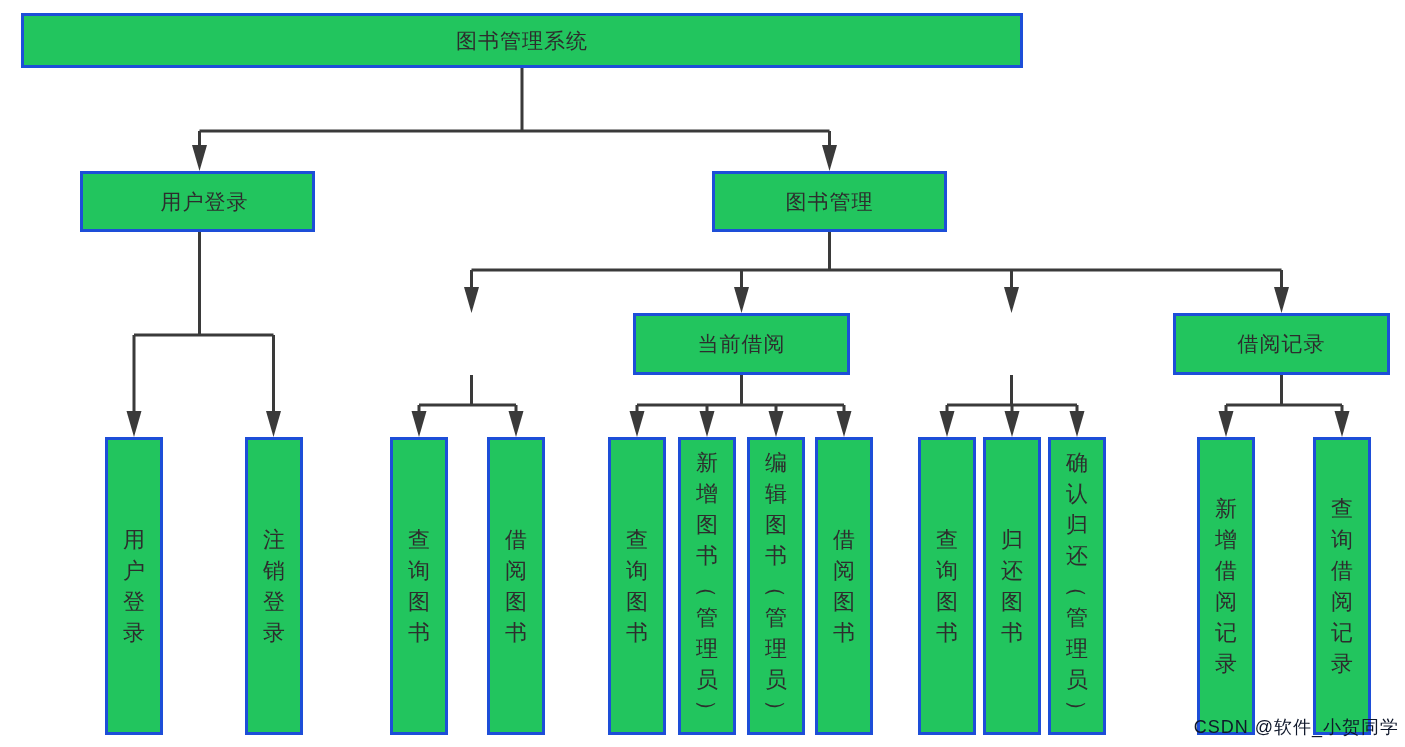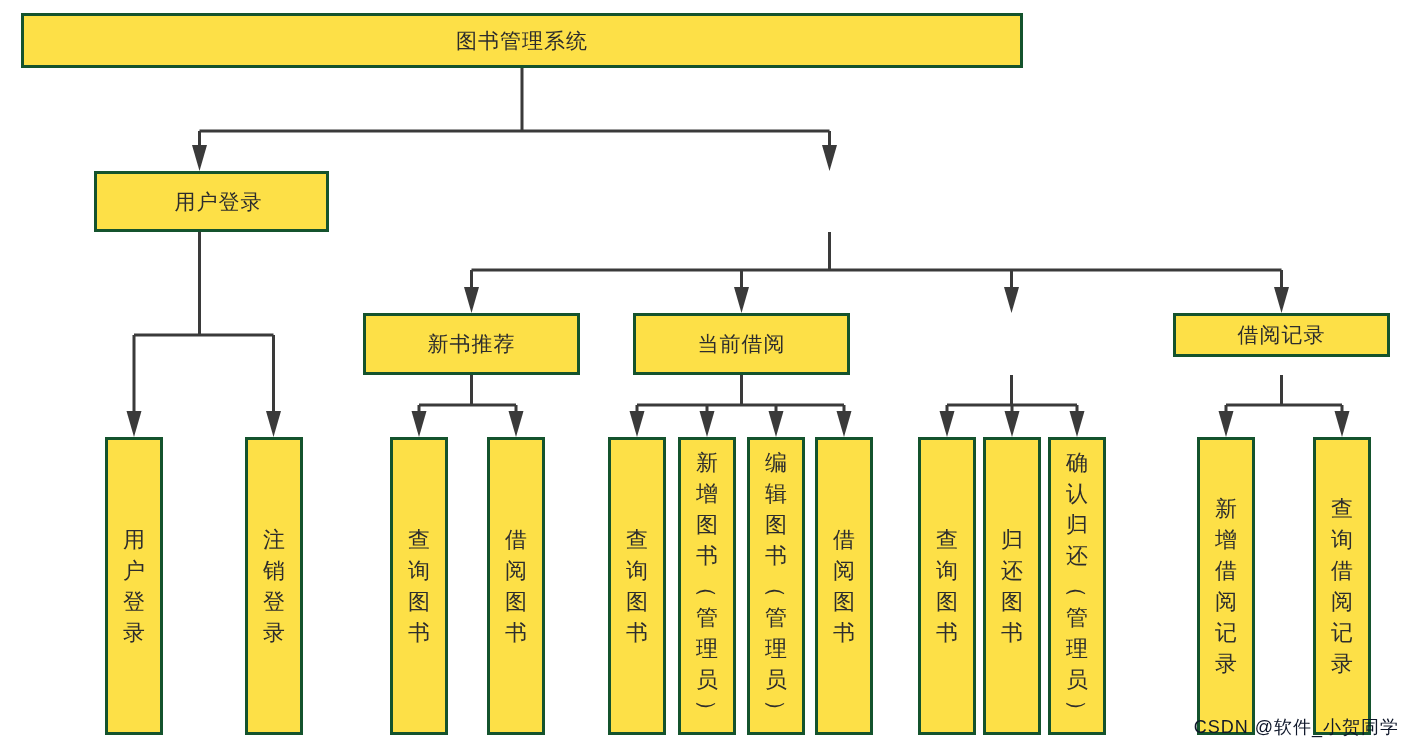--- a/index.html
+++ b/index.html
@@ -7,22 +7,22 @@
   #canvas{
     position:relative;
     width:1405px;height:747px;
     background:#ffffff;
     font-family:"Liberation Sans", sans-serif;
     overflow:hidden;
   }
   .box{
     position:absolute;
     box-sizing:border-box;
-    border:3px solid #14532d;
-    background:#fde047;
+    border:3px solid #1d4ed8;
+    background:#22c55e;
     display:flex;
     align-items:center;
     justify-content:center;
     color:#2d2d2d;
   }
   .hlabel{
     font-size:21px;
     letter-spacing:1px;
     white-space:nowrap;
   }
@@ -102,31 +102,31 @@
         <polygon points="1069.5,411 1084.5,411 1077,437"></polygon>
         <polygon points="1218.5,411 1233.5,411 1226,437"></polygon>
         <polygon points="1334.5,411 1349.5,411 1342,437"></polygon>
       </g>
   </svg>
 
   <div class="box" style="left:21px;top:13px;width:1002px;height:55px;">
     <span class="hlabel">图书管理系统</span>
   </div>
 
-  <div class="box" style="left:94px;top:171px;width:235px;height:61px;padding-left:14px;">
+  <div class="box" style="left:80px;top:171px;width:235px;height:61px;padding-left:14px;">
     <span class="hlabel">用户登录</span>
   </div>
-
-  <div class="box" style="left:363px;top:313px;width:217px;height:62px;">
-    <span class="hlabel">新书推荐</span>
-  </div>
+  <div class="box" style="left:712px;top:171px;width:235px;height:61px;">
+    <span class="hlabel">图书管理</span>
+  </div>
+
   <div class="box" style="left:633px;top:313px;width:217px;height:62px;">
     <span class="hlabel">当前借阅</span>
   </div>
-  <div class="box" style="left:1173px;top:313px;width:217px;height:44px;">
+  <div class="box" style="left:1173px;top:313px;width:217px;height:62px;">
     <span class="hlabel">借阅记录</span>
   </div>
 
   <div class="box vbox" style="left:105px;top:437px;width:58px;height:298px;">
     <span class="vtext">
         <span class="vchar">用</span>
         <span class="vchar">户</span>
         <span class="vchar">登</span>
         <span class="vchar">录</span>
       </span>

